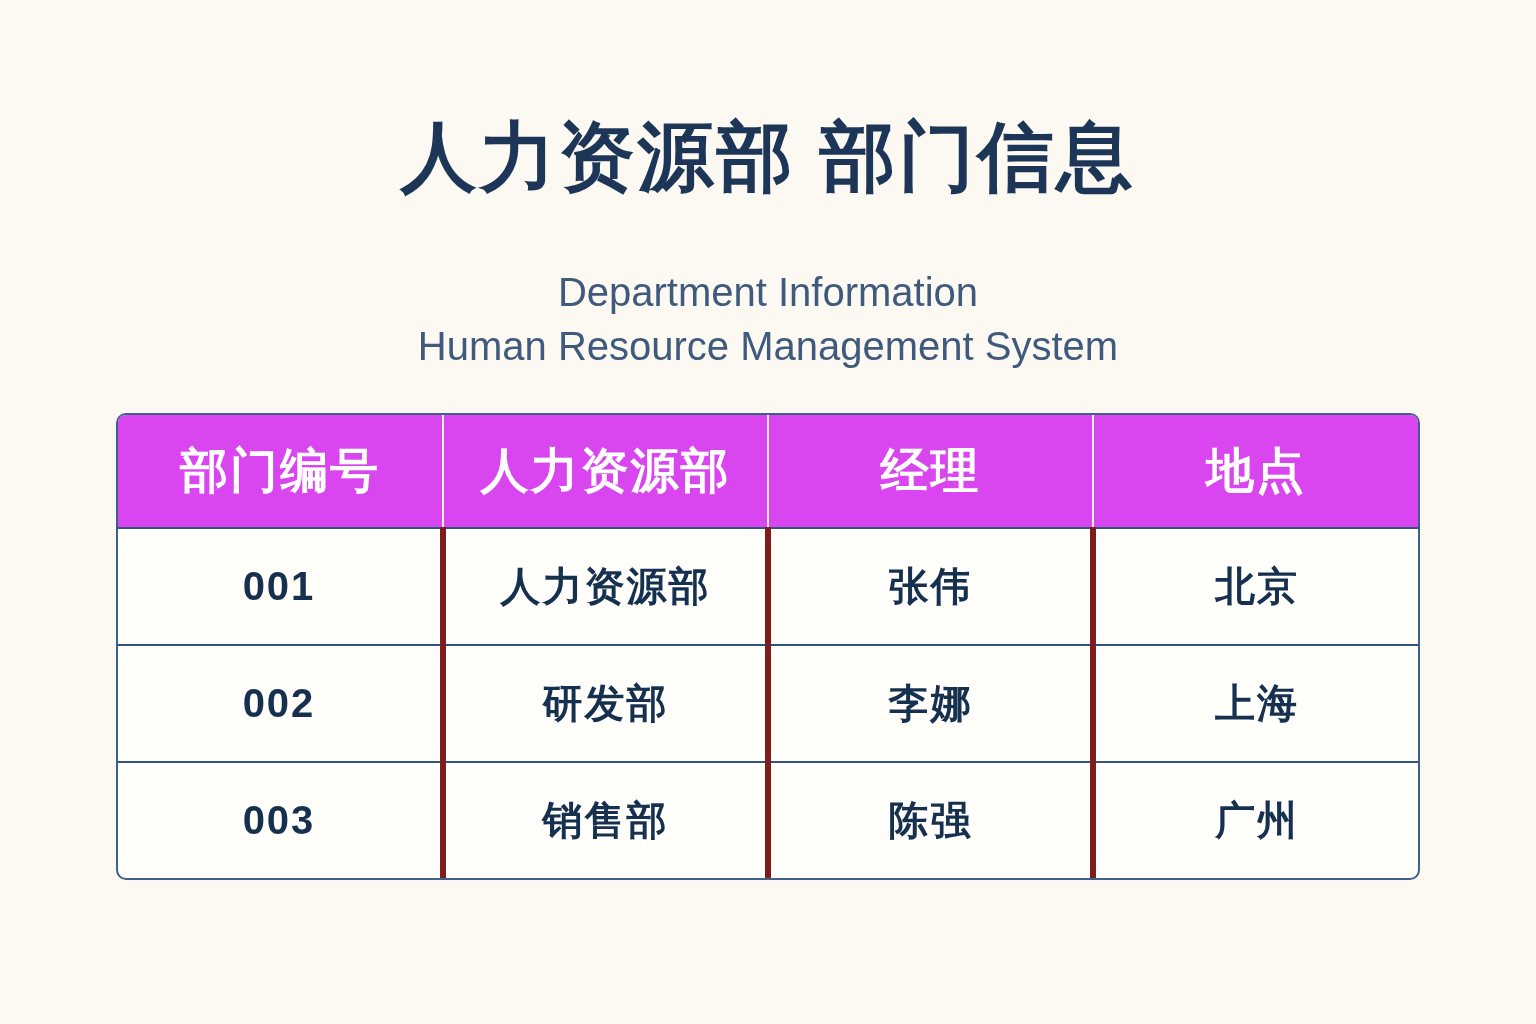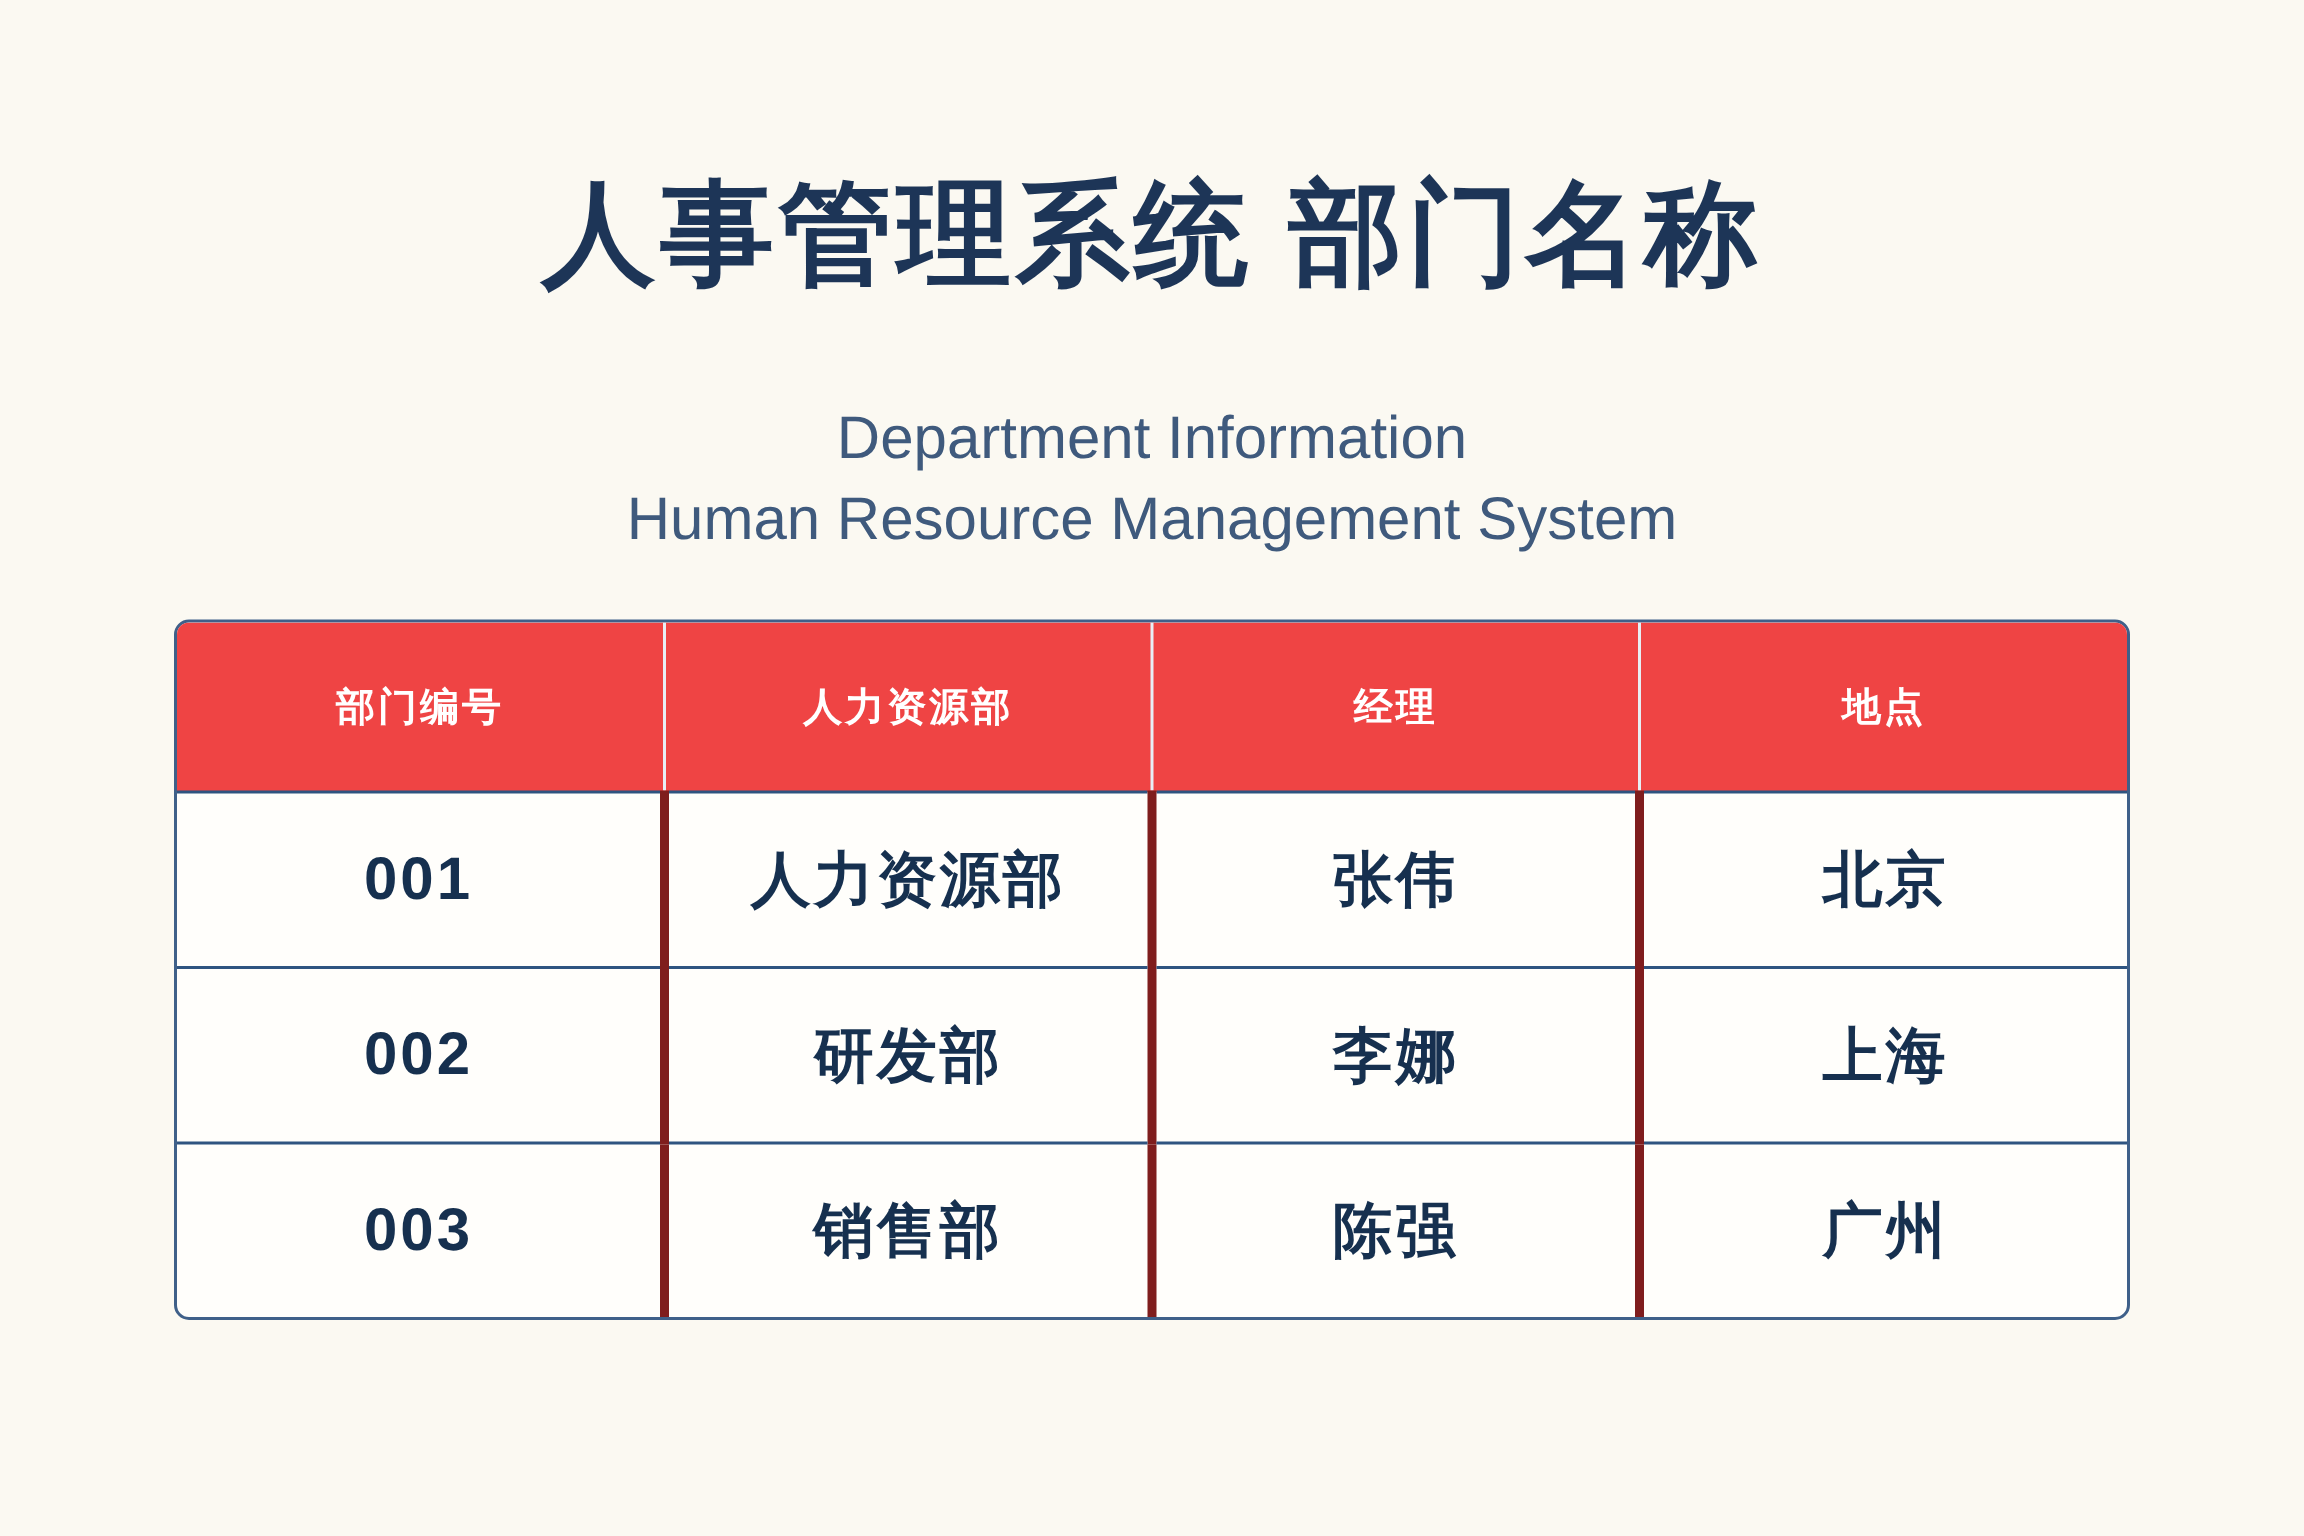--- a/index.html
+++ b/index.html
@@ -55,23 +55,23 @@
     background: #fffefb;
   }
 
   table.dept-table {
     width: 100%;
     border-collapse: collapse;
     table-layout: fixed;
   }
 
   table.dept-table thead th {
-    background: #ef4444;
+    background: #d946ef;
     color: #ffffff;
-    font-size: 26px;
+    font-size: 48px;
     font-weight: 700;
     height: 110px;
     text-align: center;
     border-right: 2px solid #e8eef5;
     letter-spacing: 2px;
   }
   table.dept-table thead th:last-child {
     border-right: none;
   }
 
@@ -93,21 +93,21 @@
   .col-id    { width: 25.0%; }
   .col-name  { width: 25.0%; }
   .col-mgr   { width: 25.0%; }
   .col-loc   { width: 25.0%; }
 </style>
 </head>
 <body>
 
 <div class="page">
 
-  <h1 class="title-main">人事管理系统 部门名称</h1>
+  <h1 class="title-main">人力资源部 部门信息</h1>
 
   <div class="subtitle-block">
     <span class="subtitle-line">Department Information</span>
     <span class="subtitle-line">Human Resource Management System</span>
   </div>
 
   <div class="table-wrap">
     <table class="dept-table">
       <colgroup>
         <col class="col-id">

